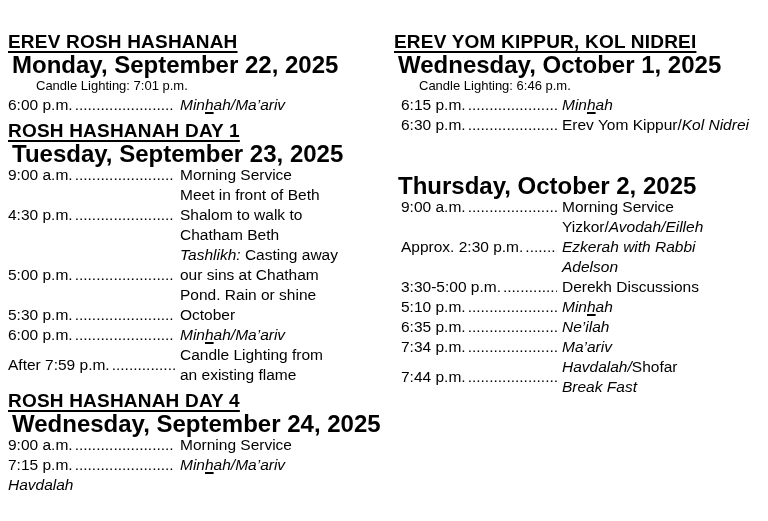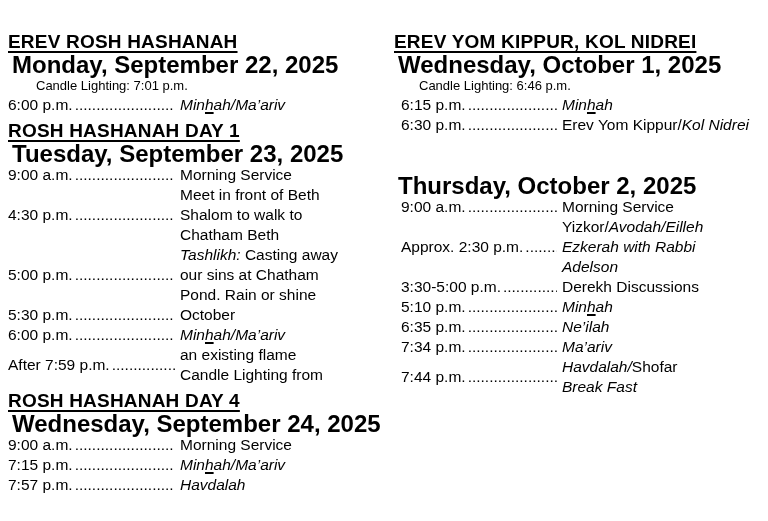--- a/index.html
+++ b/index.html
@@ -104,22 +104,22 @@
         <div class="desc">
           <div class="line"><span class="seg it">Min</span><span class="seg it ul">h</span><span class="seg it">ah/Ma’ariv</span></div>
         </div>
       </div>
       <div class="row">
         <div class="lead">
           <span class="time">After 7:59 p.m.</span>
           <span class="leader"></span>
         </div>
         <div class="desc">
+          <div class="line"><span class="seg">Candle Lighting from</span></div>
           <div class="line"><span class="seg">an existing flame</span></div>
-          <div class="line"><span class="seg">Candle Lighting from</span></div>
         </div>
       </div>
     </div>
     <div class="section">
       <div class="heading">ROSH HASHANAH DAY 4</div>
       <div class="date">Wednesday, September 24, 2025</div>
       <div class="row">
         <div class="lead">
           <span class="time">9:00 a.m.</span>
           <span class="leader"></span>
@@ -131,24 +131,20 @@
       <div class="row">
         <div class="lead">
           <span class="time">7:15 p.m.</span>
           <span class="leader"></span>
         </div>
         <div class="desc">
           <div class="line"><span class="seg it">Min</span><span class="seg it ul">h</span><span class="seg it">ah/Ma’ariv</span></div>
         </div>
       </div>
       <div class="row">
-        <div class="lead">
-          <span class="time">7:57 p.m.</span>
-          <span class="leader"></span>
-        </div>
         <div class="desc">
           <div class="line"><span class="seg it">Havdalah</span></div>
         </div>
       </div>
     </div>
   </div>
 <div class="col col-1">
     <div class="section">
       <div class="heading">EREV YOM KIPPUR, KOL NIDREI</div>
       <div class="date">Wednesday, October 1, 2025</div>

